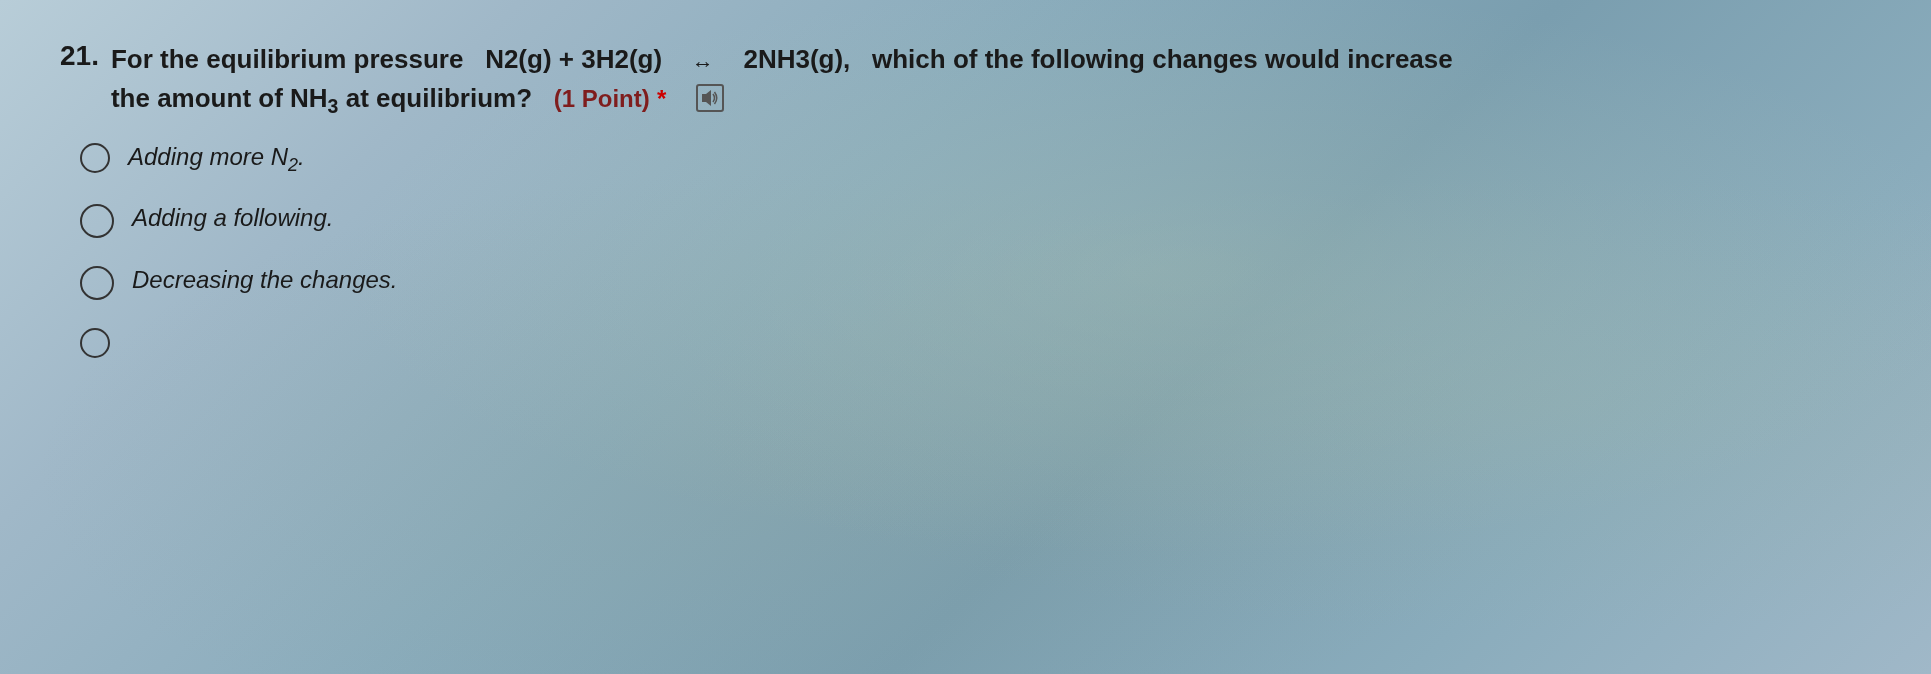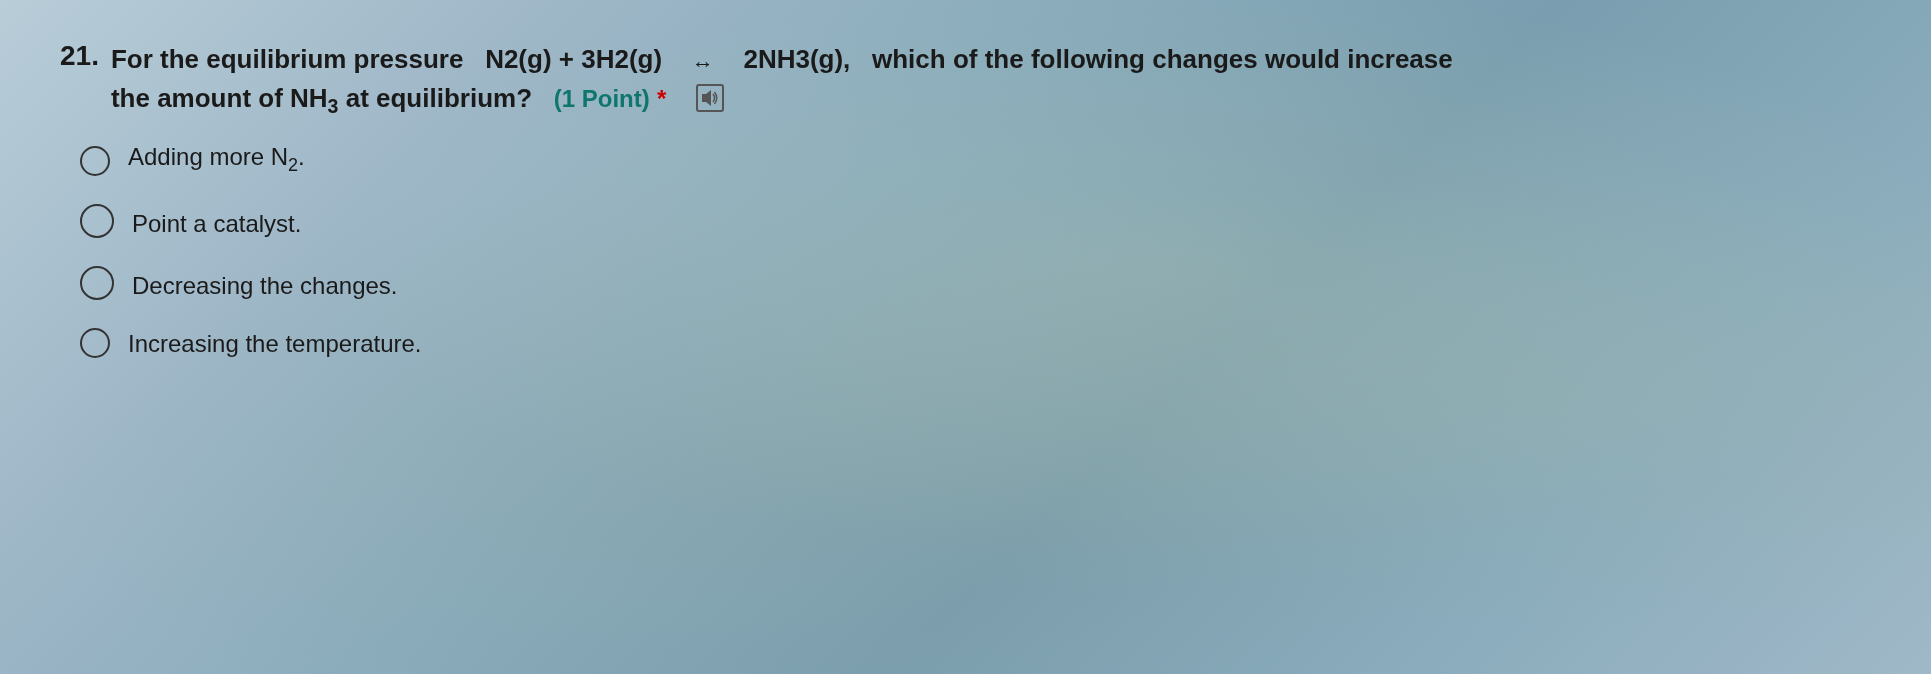--- a/index.html
+++ b/index.html
@@ -58,21 +58,21 @@
     }
 
     .question-text .arrow {
       margin: 0 8px;
       font-size: 22px;
     }
 
     .point-badge {
       font-size: 24px;
       font-weight: bold;
-      color: #0f766e;
+      color: #7f1d1d;
     }
 
     .required-star {
       color: #cc0000;
       font-size: 24px;
     }
 
     .listen-icon {
       display: inline-flex;
       align-items: center;
@@ -92,22 +92,23 @@
     .options-container {
       margin-top: 20px;
       display: flex;
       flex-direction: column;
       gap: 28px;
       padding-left: 20px;
     }
 
     .option-item {
       display: flex;
-      align-items: flex-end;
+      align-items: flex-start;
       gap: 18px;
+      font-style: italic;
     }
 
     .radio-circle {
       width: 30px;
       height: 30px;
       border-radius: 50%;
       border: 2.5px solid #333;
       background: transparent;
       flex-shrink: 0;
       cursor: pointer;
@@ -169,28 +170,27 @@
 
   <div class="options-container">
 
     <div class="option-item">
       <div class="radio-circle"></div>
       <span class="option-label">Adding more N<sub>2</sub>.</span>
     </div>
 
     <div class="option-item">
       <div class="radio-circle large"></div>
-      <span class="option-label">Point a catalyst.</span>
+      <span class="option-label">Adding a following.</span>
     </div>
 
     <div class="option-item">
       <div class="radio-circle large"></div>
       <span class="option-label">Decreasing the changes.</span>
     </div>
 
     <div class="option-item">
       <div class="radio-circle"></div>
-      <span class="option-label">Increasing the temperature.</span>
     </div>
 
   </div>
 
 </div>
 
 </body></html>

